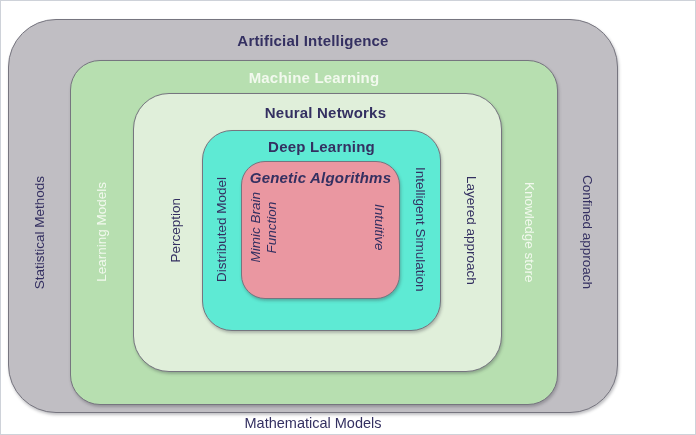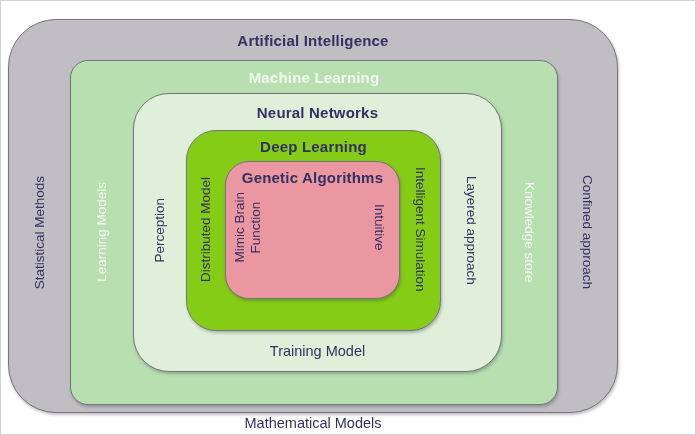--- a/index.html
+++ b/index.html
@@ -15,21 +15,21 @@
   .layer{
     display:grid;
     grid-template-areas:"top top top" "left mid right" "bot bot bot";
     border:1.5px solid #76757f;
     box-sizing:border-box;
     box-shadow:1px 2px 3px rgba(50,50,60,.30);
   }
   .l1{position:absolute;left:7px;top:18px;width:610px;height:394px;
       border-radius:48px;
       grid-template-rows:40px 1fr 37px;grid-template-columns:61px 1fr 59px;}
-  .l2{grid-area:mid;border-radius:18px;
+  .l2{grid-area:mid;border-radius:30px;
       grid-template-rows:32px 1fr 32px;grid-template-columns:62px 1fr 55px;}
   .l3{grid-area:mid;border-radius:36px;
       grid-template-rows:36px 1fr 40px;grid-template-columns:52px 1fr 60px;}
   .l4{grid-area:mid;border-radius:30px;
       grid-template-rows:30px 1fr 31px;grid-template-columns:38px 1fr 40px;}
   .l5{grid-area:mid;border-radius:24px;
       grid-template-rows:30px 1fr 35px;grid-template-columns:44px 1fr 40px;}
   .inner-space{grid-area:mid;}
   .band{display:flex;align-items:center;justify-content:center;text-align:center;}
   .band.top{grid-area:top;font-weight:bold;font-size:15px;letter-spacing:.2px;}
@@ -59,40 +59,39 @@
 
     <div class="layer l2" style="background: rgb(183, 223, 176); color: rgb(242, 249, 238); border-color: rgb(118, 117, 127);">
       <div class="band top">Machine Learning</div>
       <div class="band left">
         <span class="vtext up">Learning Models</span>
       </div>
       <div class="band right">
         <span class="vtext down">Knowledge store</span>
       </div>
 
-      <div class="layer l3" style="background: rgb(224, 239, 218); color: rgb(52, 48, 97); border-color: rgb(118, 117, 127);">
+      <div class="layer l3" style="background: rgb(224, 239, 218); color: rgb(52, 48, 97); border-color: rgb(118, 117, 127); padding-left: 16px;">
         <div class="band top">Neural Networks</div>
         <div class="band left">
           <span class="vtext up">Perception</span>
         </div>
         <div class="band right">
           <span class="vtext down">Layered approach</span>
         </div>
-        <div class="band bot">Training Model</div>
 
-        <div class="layer l4" style="background: #84cc16; color: rgb(52, 48, 97); border-color: rgb(118, 117, 127);">
+        <div class="layer l4" style="background: #5eead4; color: rgb(52, 48, 97); border-color: rgb(118, 117, 127);">
           <div class="band top">Deep Learning</div>
           <div class="band left">
             <span class="vtext up">Distributed Model</span>
           </div>
           <div class="band right">
             <span class="vtext down">Intelligent Simulation</span>
           </div>
 
-          <div class="layer l5" style="background: rgb(234, 151, 161); color: rgb(52, 48, 97); border-color: rgb(118, 117, 127);">
+          <div class="layer l5" style="background: rgb(234, 151, 161); color: rgb(52, 48, 97); border-color: rgb(118, 117, 127); font-style: italic;">
             <div class="band top">Genetic Algorithms</div>
             <div class="band left">
               <span class="vtext up">Mimic Brain
 Function</span>
             </div>
             <div class="band right">
               <span class="vtext down">Intuitive</span>
             </div>
             <div class="inner-space"></div>
           </div>

